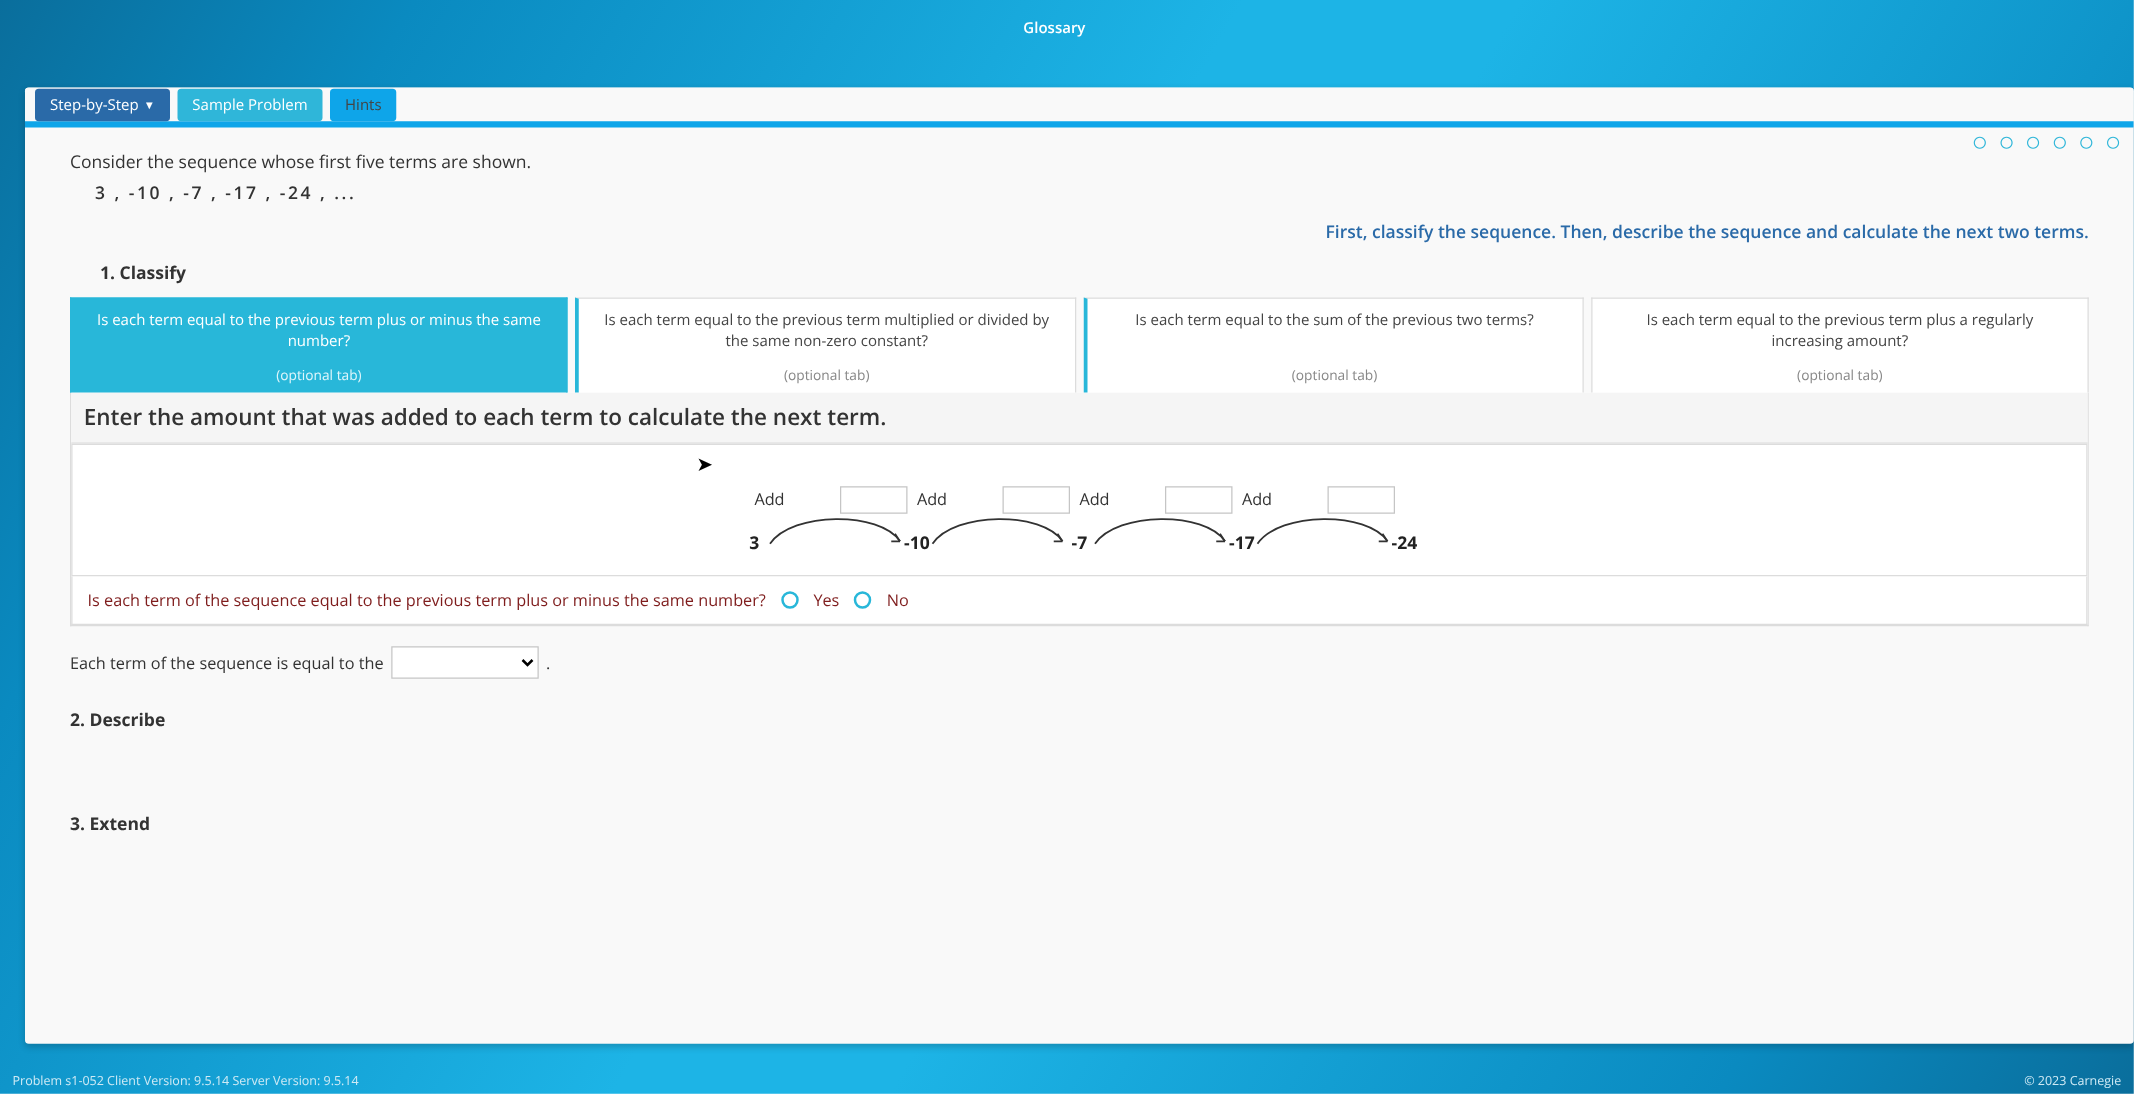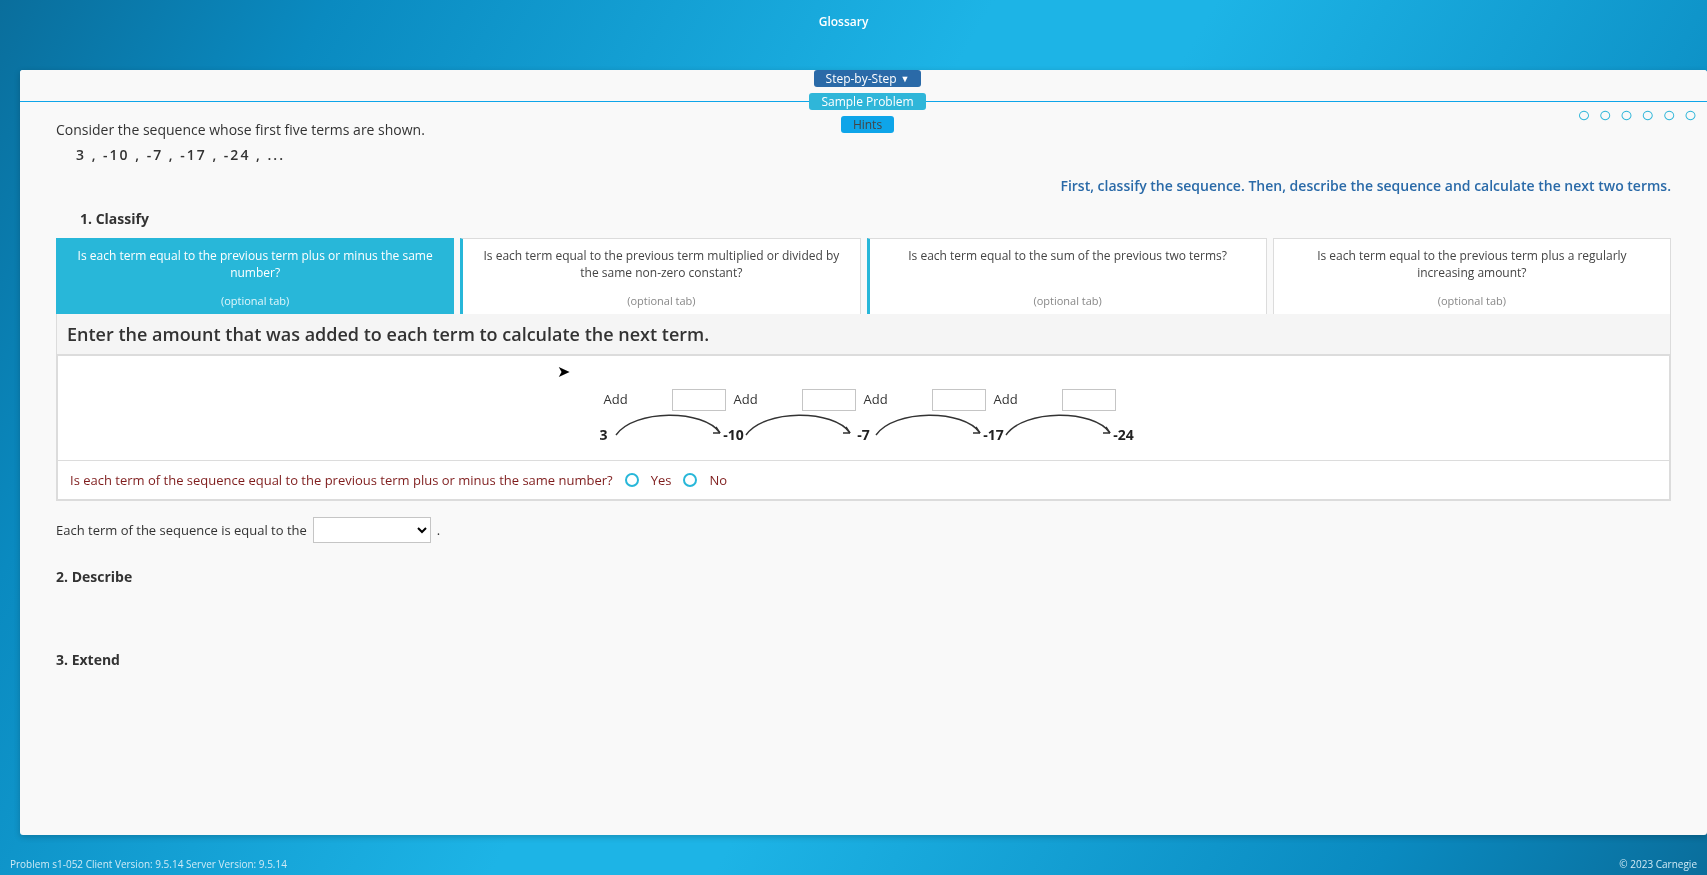--- a/index.html
+++ b/index.html
@@ -41,22 +41,21 @@
   }
 
   
   .tabs-row {
     height: 32px;
     display: flex;
     align-items: center;
     padding-left: 8px;
     gap: 6px;
     background: #f9f9f9;
-    border-bottom: 1px solid #0ea5e9;
-    flex-direction: column;
+    border-bottom: 5px solid #0ea5e9;
   }
   .tab-btn {
     height: 26px;
     padding: 0 12px;
     border: none;
     border-radius: 3px;
     font-size: 12px;
     cursor: pointer;
     display: flex; align-items: center; gap: 4px;
     font-weight: 400;

